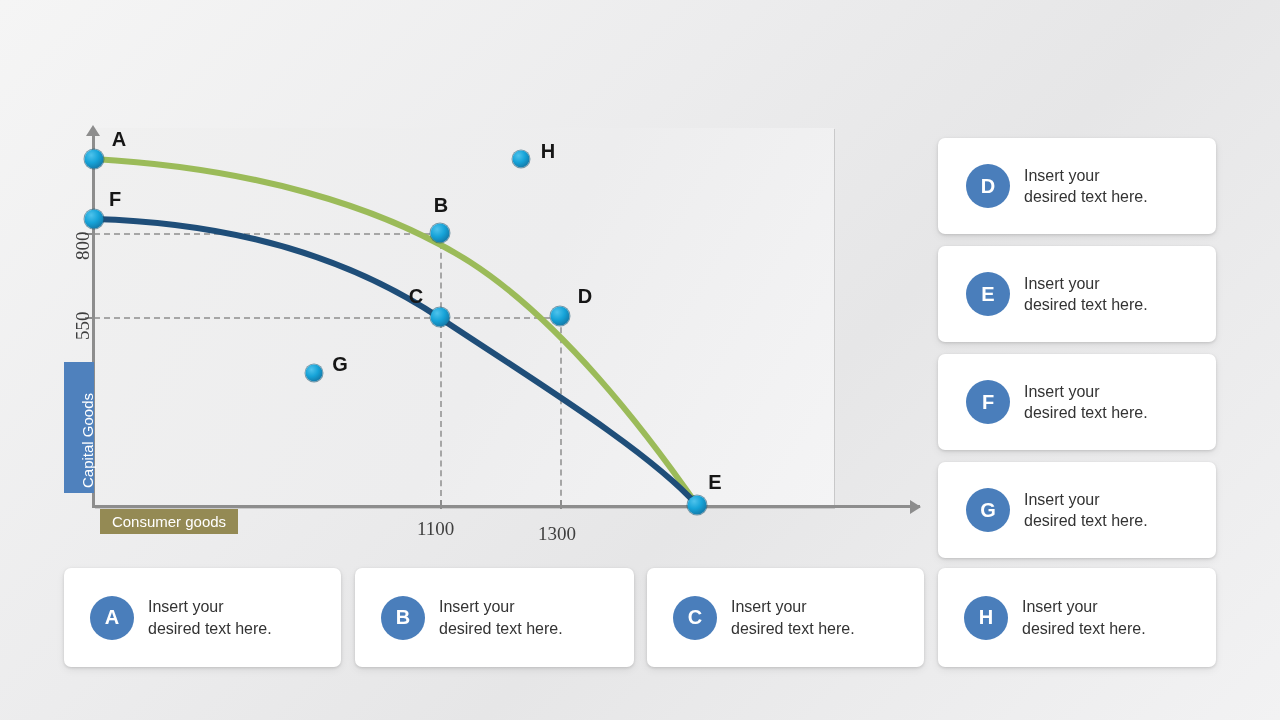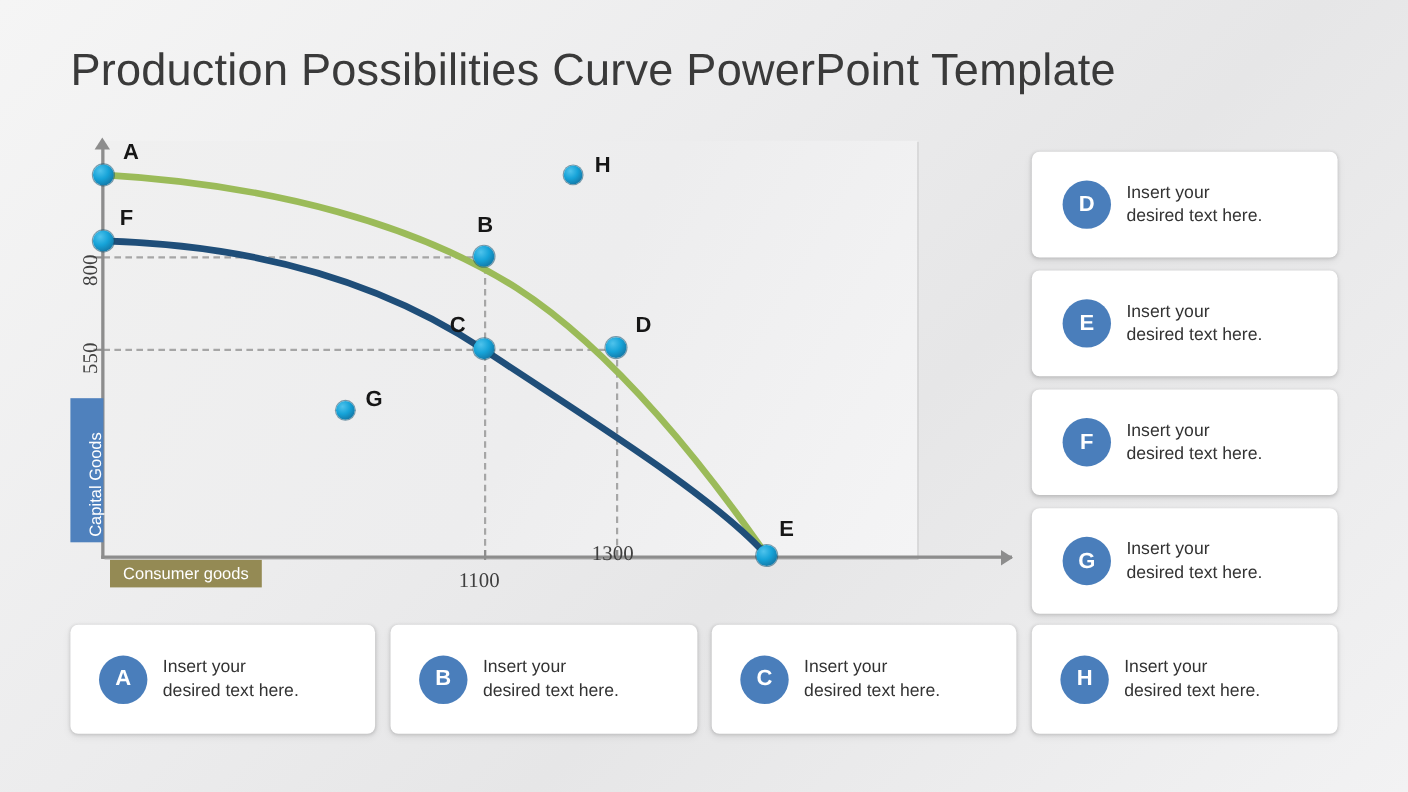--- a/index.html
+++ b/index.html
@@ -99,21 +99,20 @@
   .card-text .l2{display:block;}
 
   .card-right{left:938px;width:278px;height:96px;padding-left:28px;box-sizing:border-box;}
   .card-bottom{top:568px;height:99px;padding-left:26px;box-sizing:border-box;}
 </style>
 </head>
 <body>
 
 <div id="slide">
 
-  <div class="title">Production Possibilities Curve PowerPoint Template</div>
 
   <div class="chart">
 
     <div class="plot-panel"></div>
 
     <div class="gridline-h" style="left:94px;top:233px;width:346px;"></div>
     <div class="gridline-h" style="left:94px;top:317px;width:466px;"></div>
     <div class="gridline-v" style="left:440px;top:233px;height:273px;"></div>
     <div class="gridline-v" style="left:560px;top:317px;height:189px;"></div>
 
@@ -123,21 +122,21 @@
     <div class="axis-x-arrow"></div>
 
     <div class="tick-h" style="left:85px;top:233px;"></div>
     <div class="tick-h" style="left:85px;top:317px;"></div>
     <div class="tick-v" style="left:440px;top:500px;"></div>
     <div class="tick-v" style="left:560px;top:500px;"></div>
 
     <div class="ylabel" style="left:72px;top:260px;">800</div>
     <div class="ylabel" style="left:72px;top:340px;">550</div>
     <div class="xlabel" style="left:417px;top:518px;text-align:center;">1100</div>
-    <div class="xlabel" style="left:538px;top:493px;">1300</div>
+    <div class="xlabel" style="left:538px;top:523px;">1300</div>
 
     <svg class="curve" viewBox="0 0 930 560">
       <path d="M 94,159 C 250,168 380,205 470,262 C 560,320 645,430 697,505" fill="none" stroke="#9bbb59" stroke-width="6" stroke-linecap="round"></path>
       <path d="M 94,219 C 235,223 350,258 440,318 C 530,378 648,450 697,505" fill="none" stroke="#1f4e79" stroke-width="6" stroke-linecap="round"></path>
     </svg>
 
     <div class="pt" style="left:94px;top:159px;"></div>
     <div class="pt-label" style="left:119px;top:139px;">A</div>
 
     <div class="pt" style="left:94px;top:219px;"></div>

